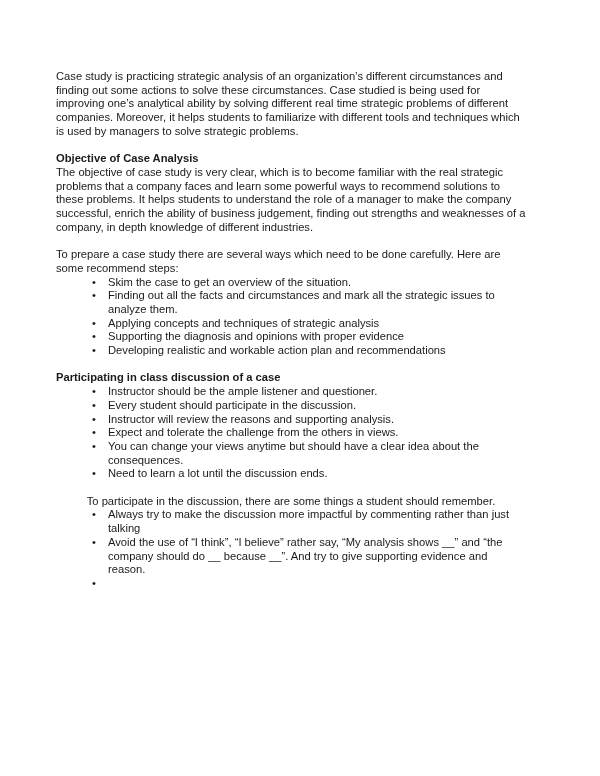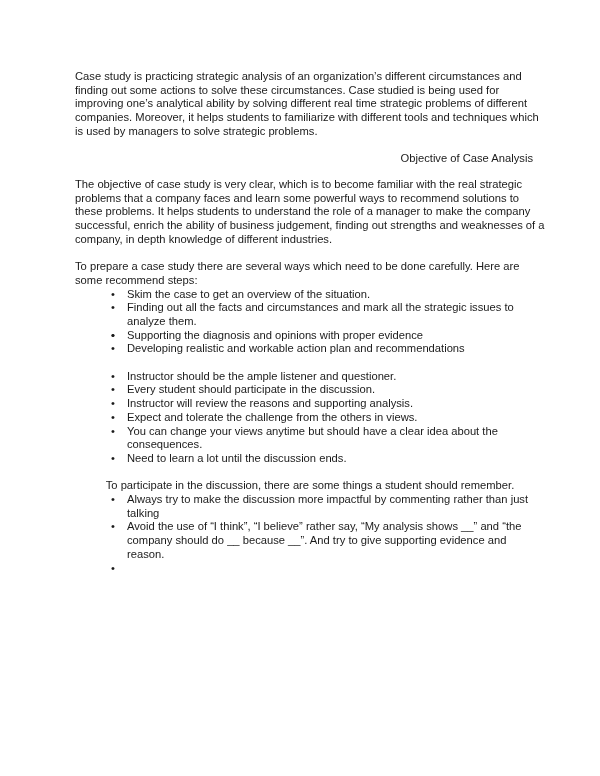--- a/index.html
+++ b/index.html
@@ -8,40 +8,39 @@
       background: #ffffff;
     }
     body {
       width: 600px;
       height: 776px;
       overflow: hidden;
       position: relative;
     }
     .page {
       position: absolute;
-      left: 75px;
+      left: 56px;
       top: 70px;
       width: 470px;
       font-family: "Liberation Sans", sans-serif;
       font-size: 11.2px;
       line-height: 13.7px;
       color: #1a1a1a;
     }
     p {
       margin: 0;
     }
     .intro {
       margin-bottom: 13.7px;
     }
     h2 {
       font-size: 11.2px;
       line-height: 13.7px;
-      font-weight: normal;
-      margin: 12px;
-      text-align: right;
+      font-weight: bold;
+      margin: 0;
     }
     .section {
       margin-bottom: 13.7px;
     }
     ul {
       list-style: none;
       margin: 0;
       padding: 0 0 0 52px;
     }
     li {
@@ -68,27 +67,28 @@
   <div class="section">
     <h2>Objective of Case Analysis</h2>
     <p>The objective of case study is very clear, which is to become familiar with the real strategic problems that a company faces and learn some powerful ways to recommend solutions to these problems. It helps students to understand the role of a manager to make the company successful, enrich the ability of business judgement, finding out strengths and weaknesses of a company, in depth knowledge of different industries.</p>
   </div>
 
   <div class="section">
     <p>To prepare a case study there are several ways which need to be done carefully. Here are some recommend steps:</p>
     <ul>
       <li><span class="bullet">•</span><span>Skim the case to get an overview of the situation.</span></li>
       <li><span class="bullet">•</span><span>Finding out all the facts and circumstances and mark all the strategic issues to analyze them.</span></li>
-      <li><span class="bullet">•</span></li>
+      <li><span class="bullet">•</span><span>Applying concepts and techniques of strategic analysis</span></li>
       <li><span class="bullet">•</span><span>Supporting the diagnosis and opinions with proper evidence</span></li>
       <li><span class="bullet">•</span><span>Developing realistic and workable action plan and recommendations</span></li>
     </ul>
   </div>
 
   <div class="section">
+    <h2>Participating in class discussion of a case</h2>
     <ul>
       <li><span class="bullet">•</span><span>Instructor should be the ample listener and questioner.</span></li>
       <li><span class="bullet">•</span><span>Every student should participate in the discussion.</span></li>
       <li><span class="bullet">•</span><span>Instructor will review the reasons and supporting analysis.</span></li>
       <li><span class="bullet">•</span><span>Expect and tolerate the challenge from the others in views.</span></li>
       <li><span class="bullet">•</span><span>You can change your views anytime but should have a clear idea about the consequences.</span></li>
       <li><span class="bullet">•</span><span>Need to learn a lot until the discussion ends.</span></li>
     </ul>
 
     <p class="para-after">To participate in the discussion, there are some things a student should remember.</p>

